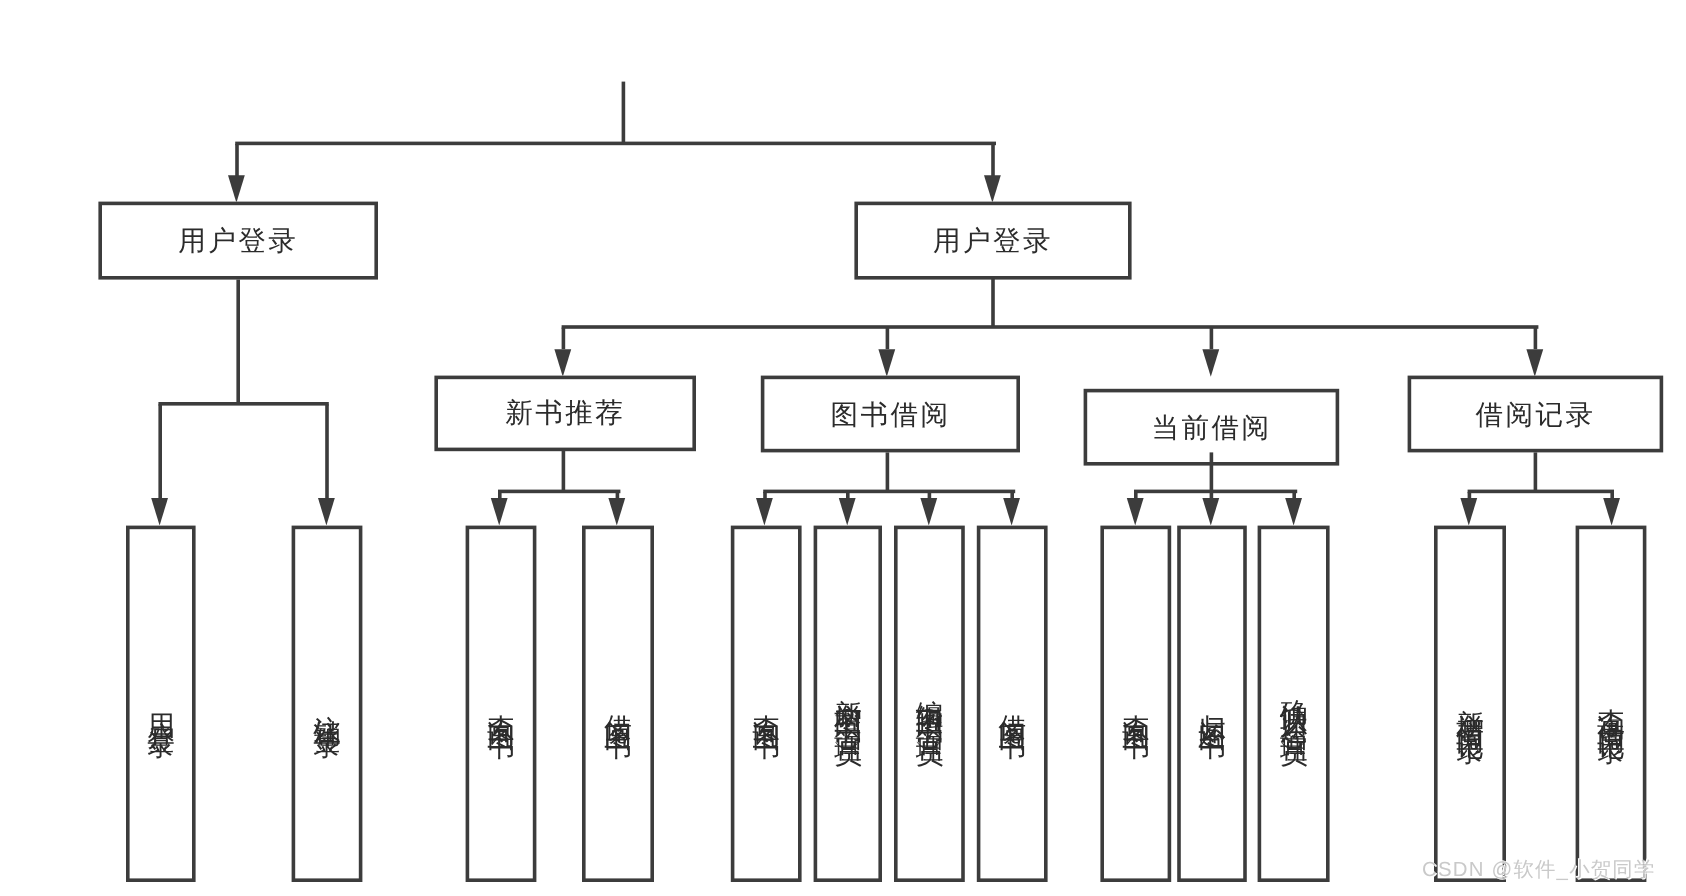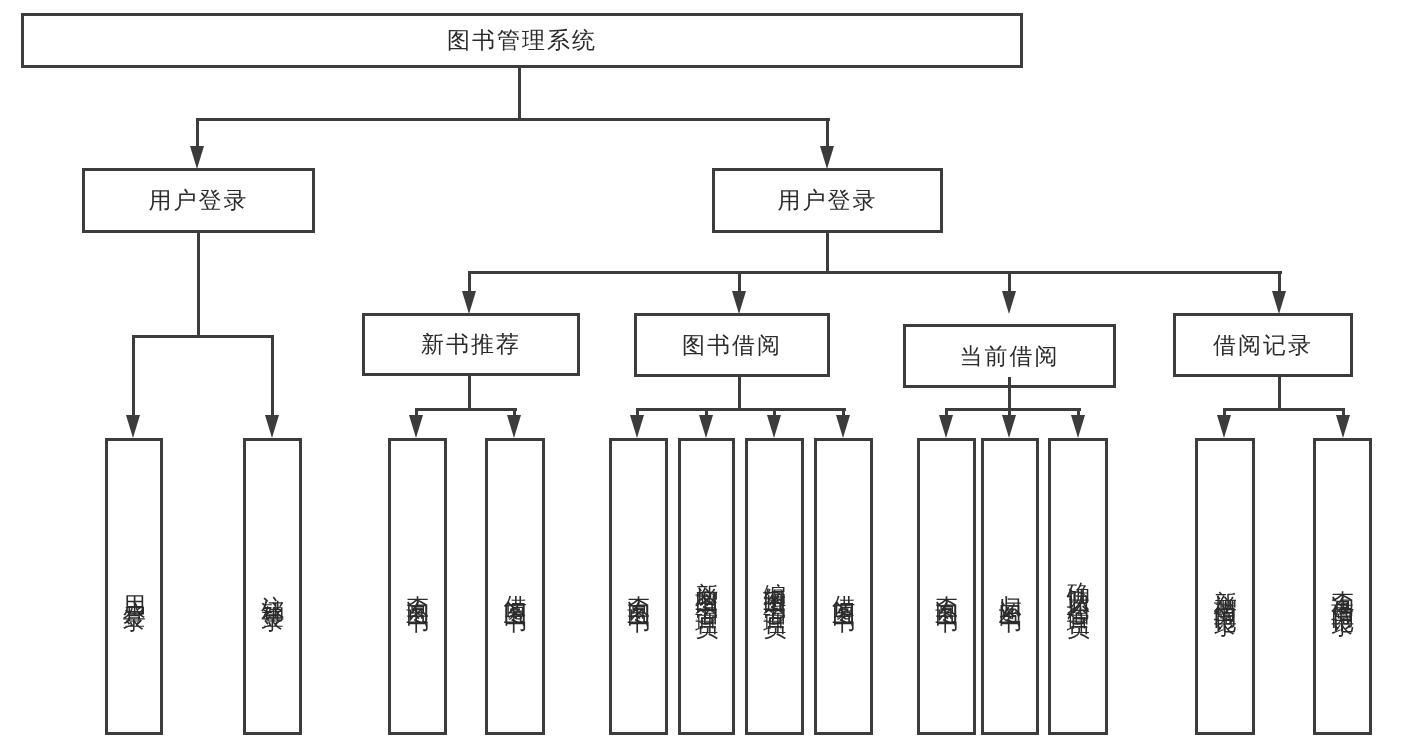--- a/index.html
+++ b/index.html
@@ -47,23 +47,20 @@
     font-size:17px;letter-spacing:1px;color:var(--watermark-color,#c9c9c9);
     text-shadow:1px 1px 0 #ffffff,-1px -1px 0 #ffffff;
     white-space:nowrap;
   }
 </style>
 </head>
 <body>
 
 <div class="canvas">
 
-  <div class="node" style="left:21px;top:13px;width:1002px;height:55px">
-    <span class="nlabel">图书管理系统</span>
-  </div>
 
   <div class="vl" style="left:518px;top:68px;height:51px"></div>
   <div class="hl" style="left:196px;top:118px;width:634px"></div>
   <div class="vl" style="left:196px;top:120px;height:27px"></div>
   <div class="vl" style="left:826px;top:120px;height:27px"></div>
   <div class="ar" style="left:190px;top:146px"></div>
   <div class="ar" style="left:820px;top:146px"></div>
 
   <div class="node" style="left:82px;top:168px;width:233px;height:65px">
     <span class="nlabel">用户登录</span>
@@ -86,27 +83,27 @@
   <div class="vl" style="left:1008px;top:273px;height:18px"></div>
   <div class="vl" style="left:1278px;top:273px;height:18px"></div>
   <div class="ar" style="left:462px;top:291px"></div>
   <div class="ar" style="left:732px;top:291px"></div>
   <div class="ar" style="left:1002px;top:291px"></div>
   <div class="ar" style="left:1272px;top:291px"></div>
 
   <div class="node" style="left:362px;top:313px;width:218px;height:63px">
     <span class="nlabel">新书推荐</span>
   </div>
-  <div class="node" style="left:634px;top:313px;width:196px;height:64px">
+  <div class="node" style="left:634px;top:313px;width:216px;height:64px">
     <span class="nlabel">图书借阅</span>
   </div>
   <div class="node" style="left:903px;top:324px;width:213px;height:64px">
     <span class="nlabel">当前借阅</span>
   </div>
-  <div class="node" style="left:1173px;top:313px;width:180px;height:64px">
+  <div class="node" style="left:1173px;top:313px;width:213px;height:64px">
     <span class="nlabel">借阅记录</span>
   </div>
 
   <div class="vl" style="left:468px;top:375px;height:35px"></div>
   <div class="hl" style="left:415px;top:408px;width:102px"></div>
   <div class="vl" style="left:415px;top:410px;height:6px"></div>
   <div class="vl" style="left:513px;top:410px;height:6px"></div>
   <div class="ar" style="left:409px;top:415px"></div>
   <div class="ar" style="left:507px;top:415px"></div>
 
@@ -174,14 +171,15 @@
     <span class="nlabel">确认归还（管理员）</span>
   </div>
 
   <div class="vnode" style="left:1195px;top:438px;width:60px;height:297px">
     <span class="nlabel">新增借阅记录</span>
   </div>
   <div class="vnode" style="left:1313px;top:438px;width:59px;height:297px">
     <span class="nlabel">查询借阅记录</span>
   </div>
 
+  <div class="watermark">CSDN @软件_小贺同学</div>
 
 </div>
 
 </body></html>

